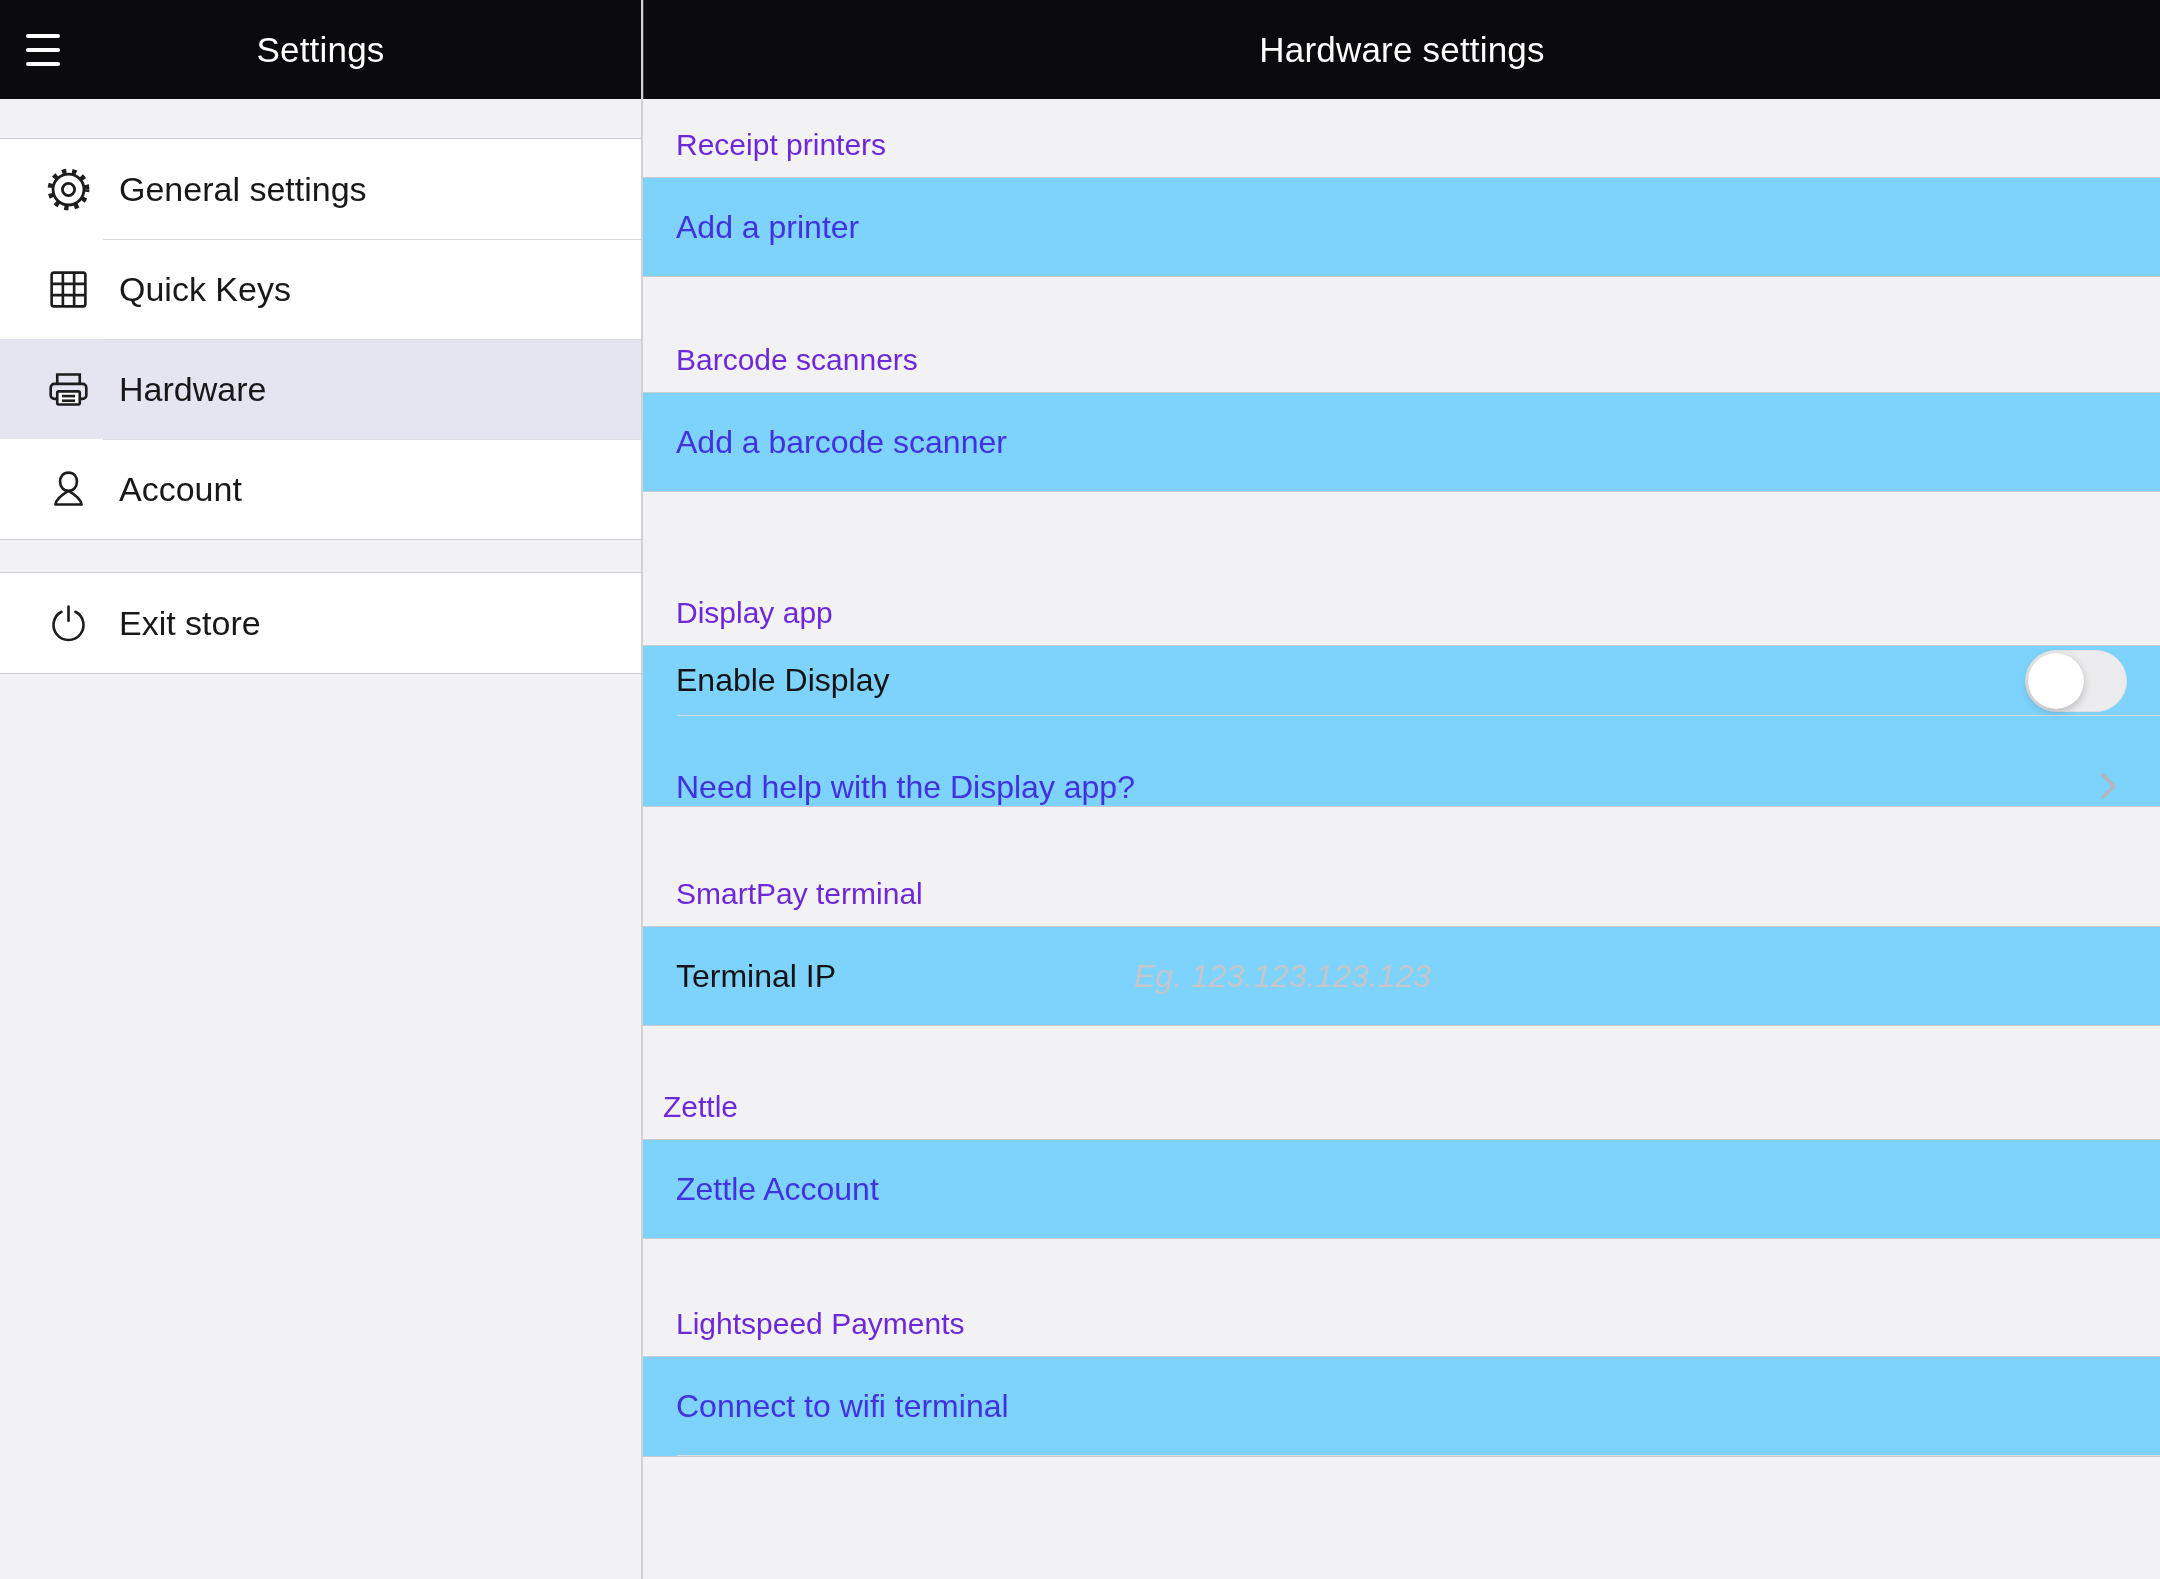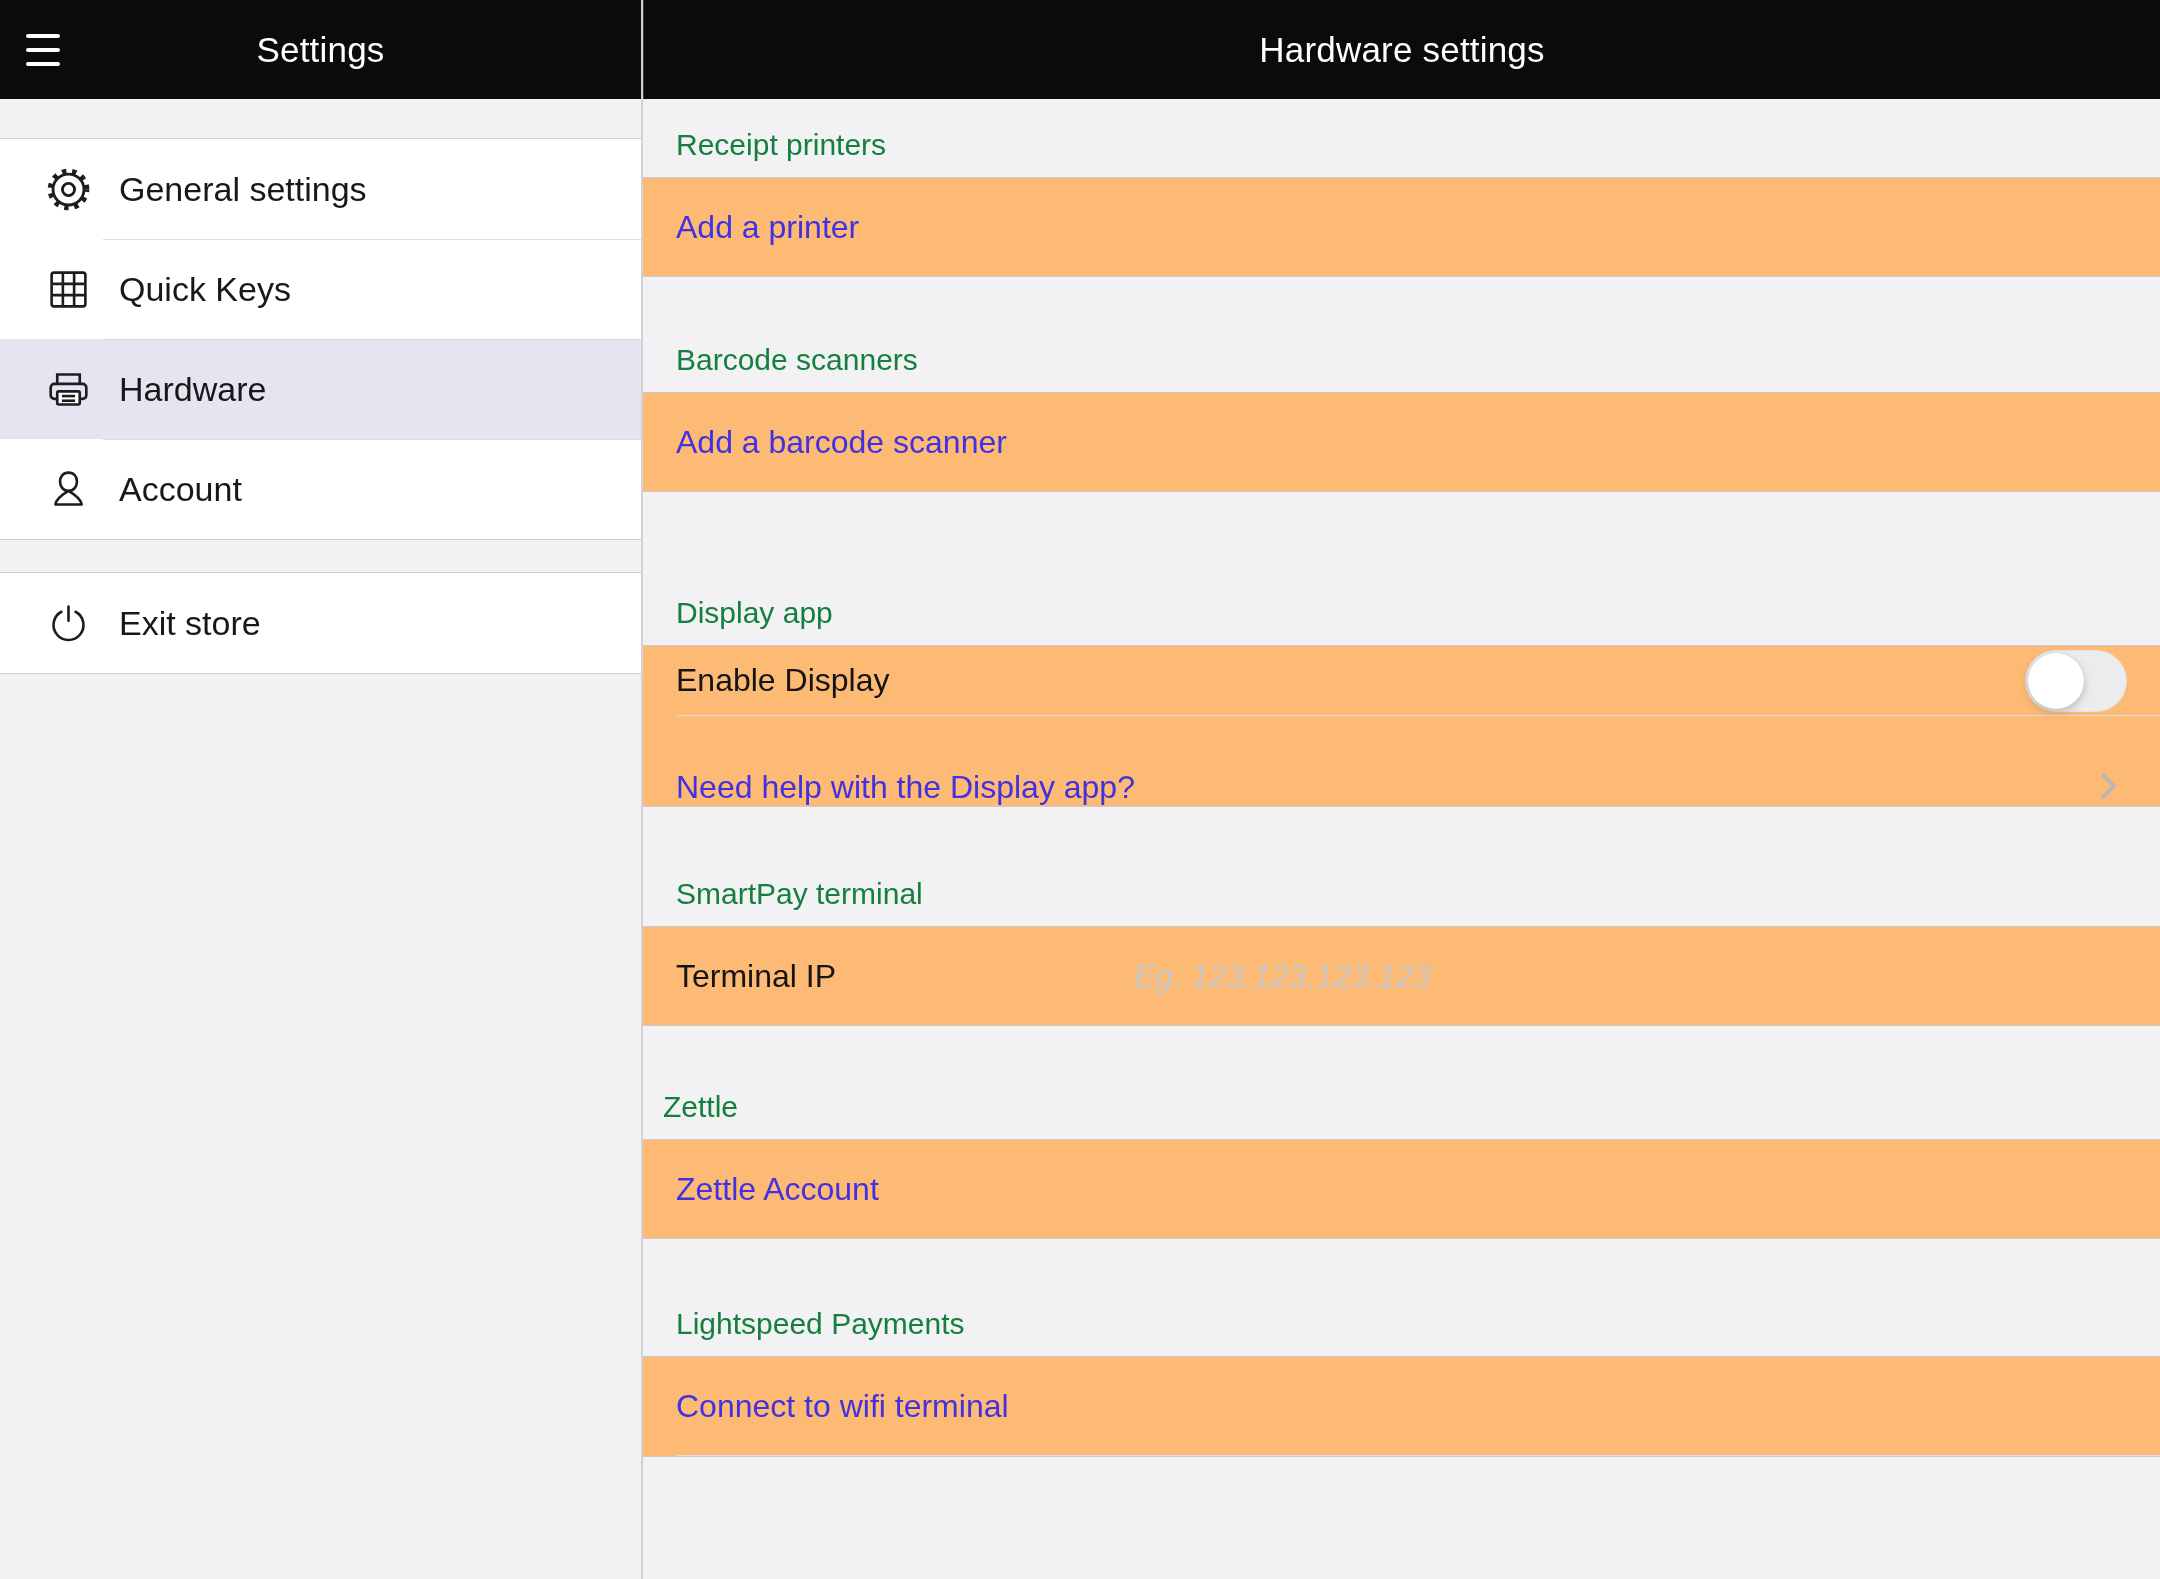--- a/index.html
+++ b/index.html
@@ -58,33 +58,33 @@
   .exit-group { background:#ffffff; border-top:1px solid #cdccd2; border-bottom:1px solid #cdccd2; flex:none; }
   .side-fill { flex:1; }
 
   
   .main { flex:1; display:flex; flex-direction:column; min-width:0; background:#f2f1f4; }
   .main .bar-header { border-left:1px solid #3a3a3e; }
 
   .band {
     display:flex; align-items:flex-end;
     padding:0 33px 15px 33px;
-    color:#15803d; font-size:30px;
+    color:#6d28d9; font-size:30px;
     flex:none;
   }
   .h78  { height:78px; }
   .h115 { height:115px; }
   .h153 { height:153px; }
   .h119 { height:119px; }
   .h113 { height:113px;padding-left:20px; }
   .h117 { height:117px; }
   .h24  { height:24px; padding:0; }
 
   .block {
-    background:#fdba74;
+    background:#7dd3fc;
     border-top:1px solid #cbcacf;
     border-bottom:1px solid #cbcacf;
     flex:none;
   }
   .row { display:flex; align-items:center; padding:0 33px; }
   .rh100 { height:98px; }
   .rh70  { height:69px; }
   .rh91  { height:90px;align-items:flex-end; }
   .sep { height:1px; background:#dcdbdf; margin-left:34px; }
 

